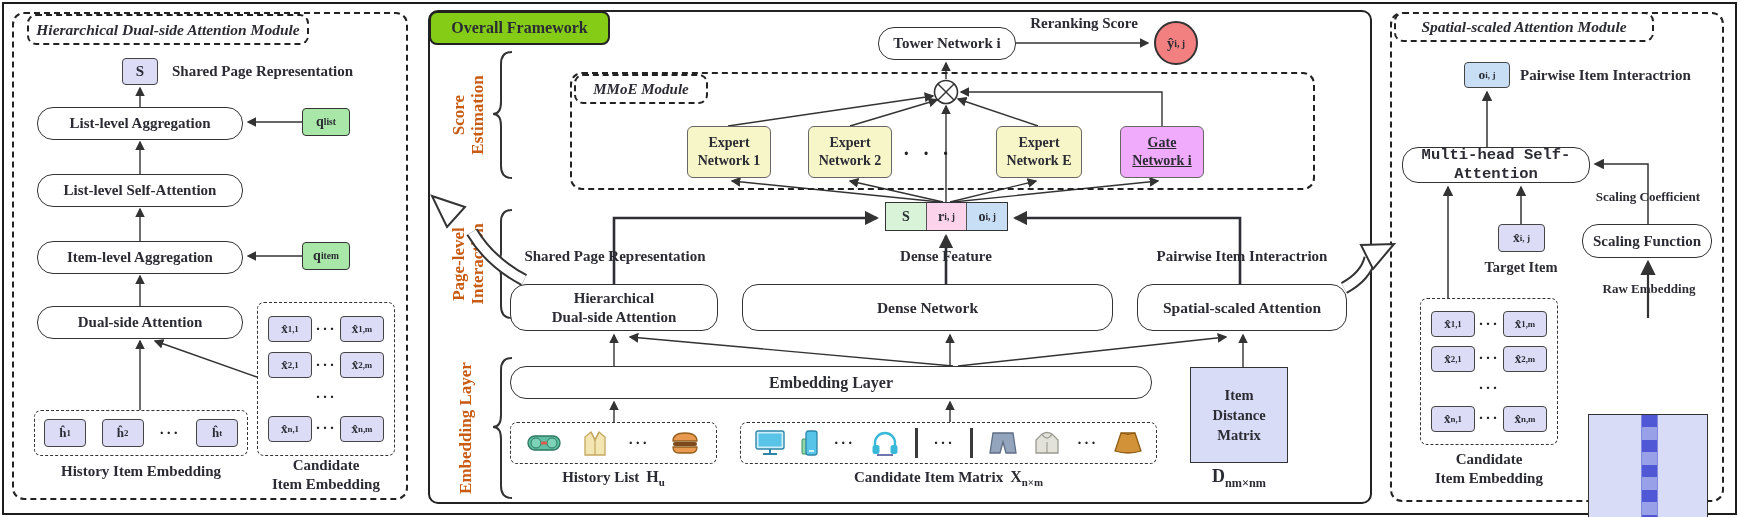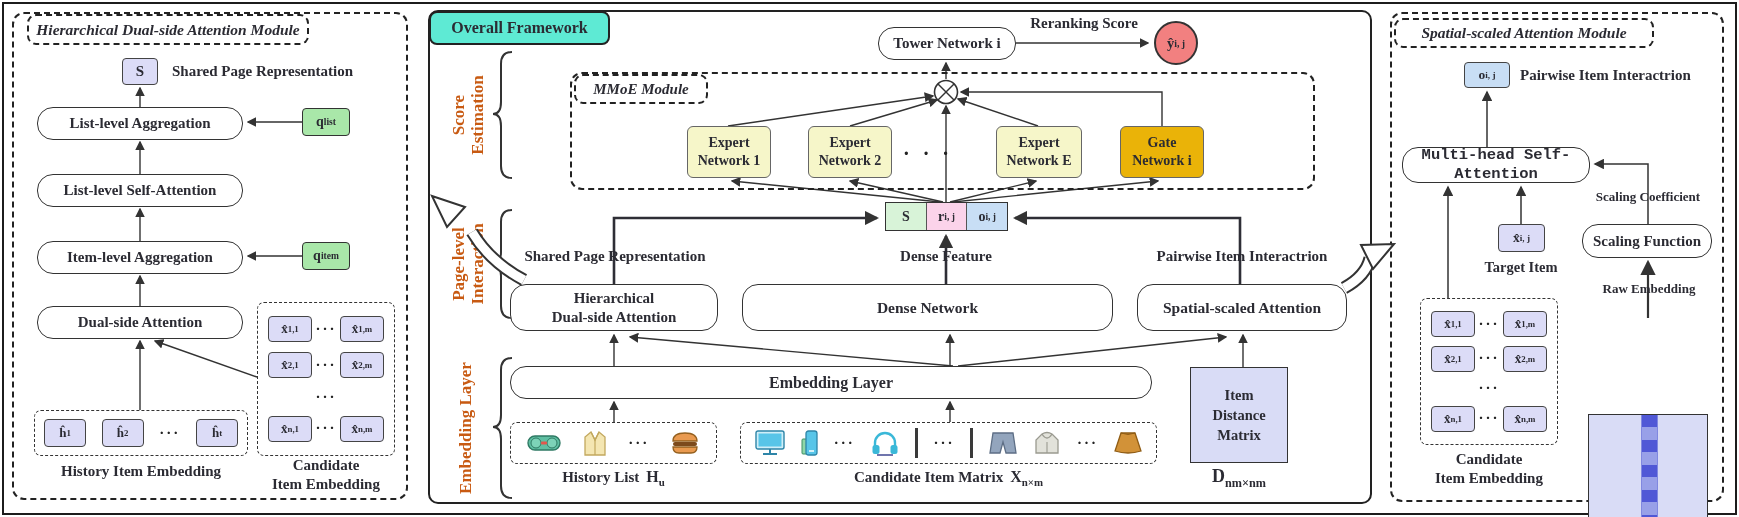--- a/index.html
+++ b/index.html
@@ -7,25 +7,25 @@
        font-family:"Liberation Serif","DejaVu Serif",serif;color:#2b2b33;}
   #frame{position:absolute;left:2px;top:2px;width:1731px;height:509px;border:2px solid #1c1c1c;}
   svg.layer{position:absolute;left:0;top:0;}
   .abs{position:absolute;box-sizing:border-box;}
   .module{border:2px dashed #222;border-radius:12px;background:transparent;}
   .panel{border:2px solid #222;border-radius:10px;background:transparent;}
   .tbox{border:2px dashed #222;border-radius:9px;background:#fff;display:flex;align-items:center;justify-content:center;
         font-style:italic;font-weight:bold;font-size:15.5px;}
   .box{border:1.5px solid #333;border-radius:16px;background:#fff;display:flex;align-items:center;justify-content:center;
        font-weight:bold;font-size:15px;text-align:center;white-space:pre-line;line-height:1.25;}
-  .graybox{background:#5eead4;border:2px solid #222;border-radius:8px;display:flex;align-items:center;justify-content:center;
+  .graybox{background:#84cc16;border:2px solid #222;border-radius:8px;display:flex;align-items:center;justify-content:center;
        font-weight:bold;font-size:16px;}
   .ybox{background:#f6f6c9;border:1.4px solid #666;border-radius:6px;display:flex;align-items:center;justify-content:center;
        font-weight:bold;font-size:14px;white-space:pre-line;text-align:center;line-height:1.3;}
-  .obox{background:#eab308;}
+  .obox{background:#f0abfc;text-decoration:underline;}
   .gbox{background:#a9e7a9;border:1.4px solid #333;border-radius:4px;display:flex;align-items:center;justify-content:center;
        font-weight:bold;font-size:14px;}
   .g1{background:#d9f2d9;}
   .pbox{background:#dcdcf7;border:1.3px solid #444;border-radius:4px;display:flex;align-items:center;justify-content:center;
        font-weight:bold;font-size:13.5px;}
   .bluebox{background:#c8def5;}
   .cap{font-weight:bold;font-size:15px;text-align:center;white-space:pre-line;line-height:1.25;}
   .smallcap{font-weight:bold;font-size:13px;text-align:center;}
   .vlabel{position:absolute;color:#c85a12;font-weight:bold;font-size:17px;text-align:center;line-height:1.1;
         white-space:pre-line;transform:rotate(-90deg);display:flex;align-items:center;justify-content:center;}
@@ -316,21 +316,21 @@
   <div class="abs matrix" style="left:1190px;top:367px;width:98px;height:96px;">
     <div class="mtext">Item
 Distance
 Matrix</div>
   </div>
   <div class="abs caprow" style="left:1190px;top:466px;width:98px;">
     <span class="mcap bigm">D<sub>nm×nm</sub></span>
   </div>
 
   <div class="abs module" style="left:1390px;top:12px;width:334px;height:490px;"></div>
-  <div class="abs tbox" style="left:1394px;top:18px;width:260px;height:30px;">Spatial-scaled Attention Module</div>
+  <div class="abs tbox" style="left:1394px;top:12px;width:260px;height:30px;">Spatial-scaled Attention Module</div>
 
   <div class="abs pbox bluebox" style="left:1464px;top:62px;width:46px;height:26px;">o<sub>i, j</sub></div>
   <div class="abs cap" style="left:1520px;top:66px;width:200px;text-align:left;">Pairwise Item Interactrion</div>
 
   <div class="abs box" style="left:1402px;top:147px;width:188px;height:36px;font-size:15.5px;font-family:Liberation Mono, monospace;">Multi-head Self-Attention</div>
 
   <div class="abs smallcap" style="left:1578px;top:189px;width:140px;">Scaling Coefficient</div>
   <div class="abs box" style="left:1582px;top:224px;width:130px;height:34px;">Scaling Function</div>
 
   <div class="abs pbox" style="left:1498px;top:224px;width:47px;height:28px;">x̂<sub>i, j</sub></div>

